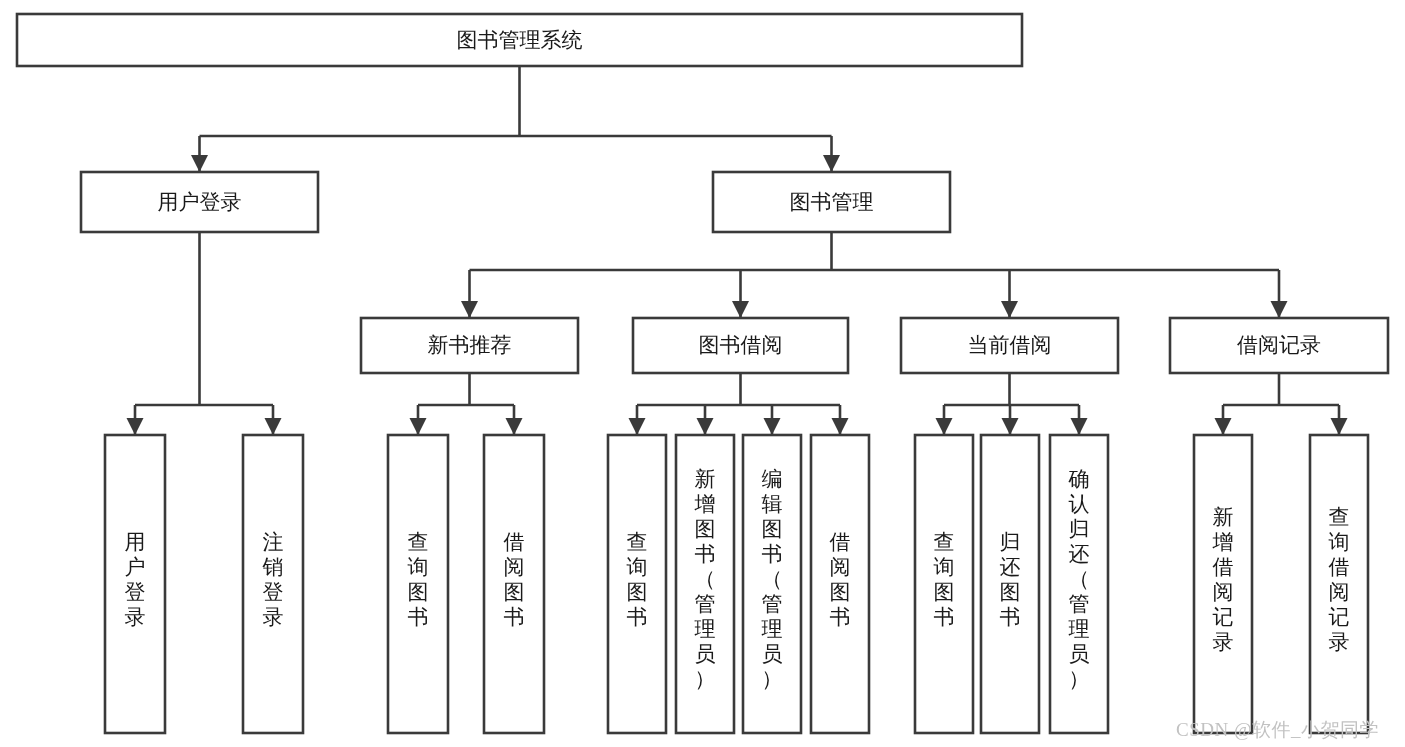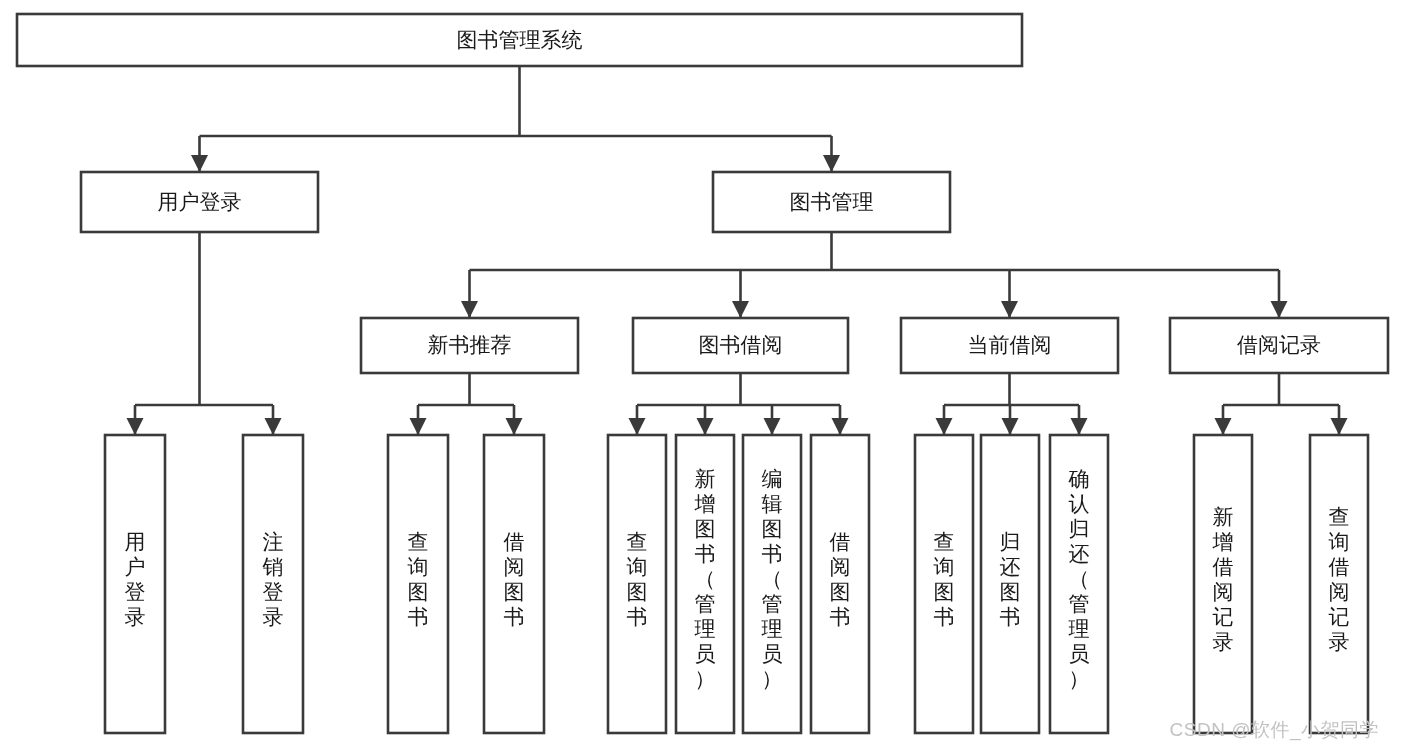--- a/index.html
+++ b/index.html
@@ -54,21 +54,21 @@
     font-family: "Liberation Sans", "DejaVu Sans", sans-serif;
     fill: #1a1a1a;
     font-size: 21px;
     text-anchor: middle;
     white-space: pre;
   }
   .watermark-text {
     position: absolute;
     right: 8px;
     bottom: 4px;
-    font-family: Liberation Sans, sans-serif;
+    font-family: Liberation Serif, serif;
     font-size: 19px;
     color: #c2c2c2;
     letter-spacing: 0.5px;
     white-space: nowrap;
     user-select: none;
   }
 </style>
 </head>
 <body>
 

